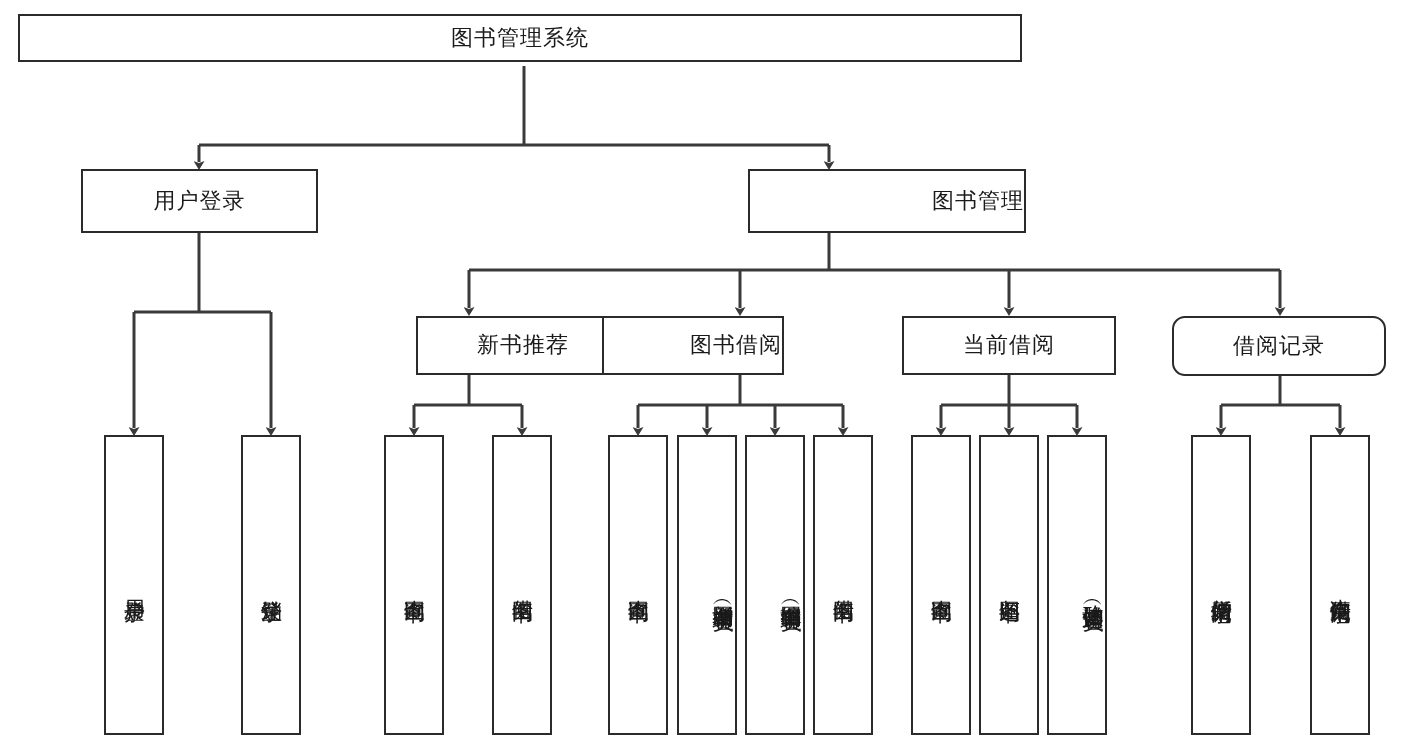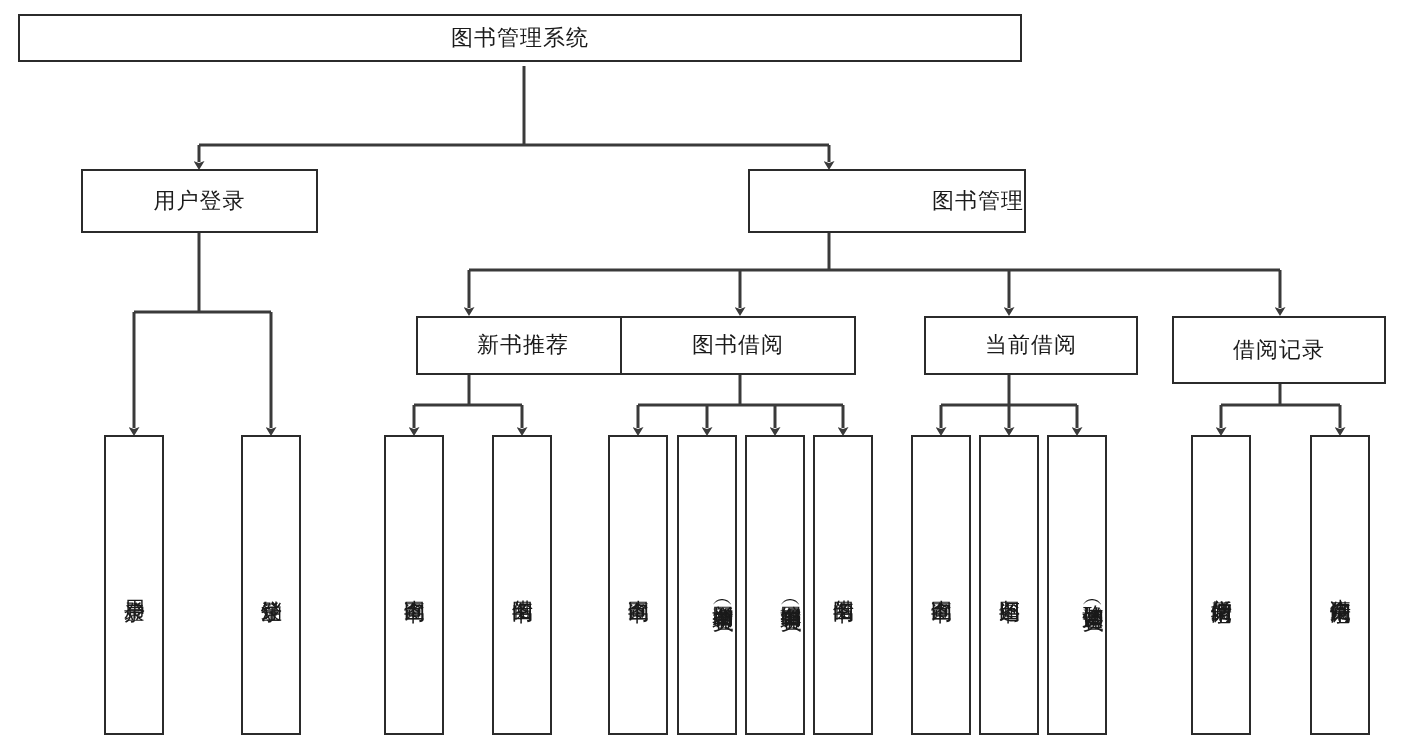--- a/index.html
+++ b/index.html
@@ -128,29 +128,29 @@
   </div>
 
   <div class="node node-h" style="left:748px; top:169px; width:278px; height:64px;justify-content:flex-end;">
     <span>图书管理</span>
   </div>
 
   <div class="node node-h" style="left:369px; top:316px; width:214px; height:59px;margin-left:47px;">
     <span>新书推荐</span>
   </div>
 
-  <div class="node node-h" style="left:620px; top:316px; width:236px; height:59px;">
+  <div class="node node-h" style="left:602px; top:316px; width:182px; height:59px;justify-content:flex-end;">
     <span>图书借阅</span>
   </div>
 
-  <div class="node node-h" style="left:902px; top:316px; width:214px; height:59px;margin-left:22px;">
+  <div class="node node-h" style="left:902px; top:316px; width:214px; height:59px;">
     <span>当前借阅</span>
   </div>
 
-  <div class="node node-h" style="left:1172px; top:316px; width:214px; height:68px;">
+  <div class="node node-h" style="left:1172px; top:316px; width:214px; height:60px;border-radius:13px;">
     <span>借阅记录</span>
   </div>
 
   <div class="node node-v centered" style="left:104px; top:435px; width:60px; height:300px;">
     <span>用户登录</span>
   </div>
 
   <div class="node node-v centered" style="left:241px; top:435px; width:60px; height:300px;">
     <span>注销登录</span>
   </div>

